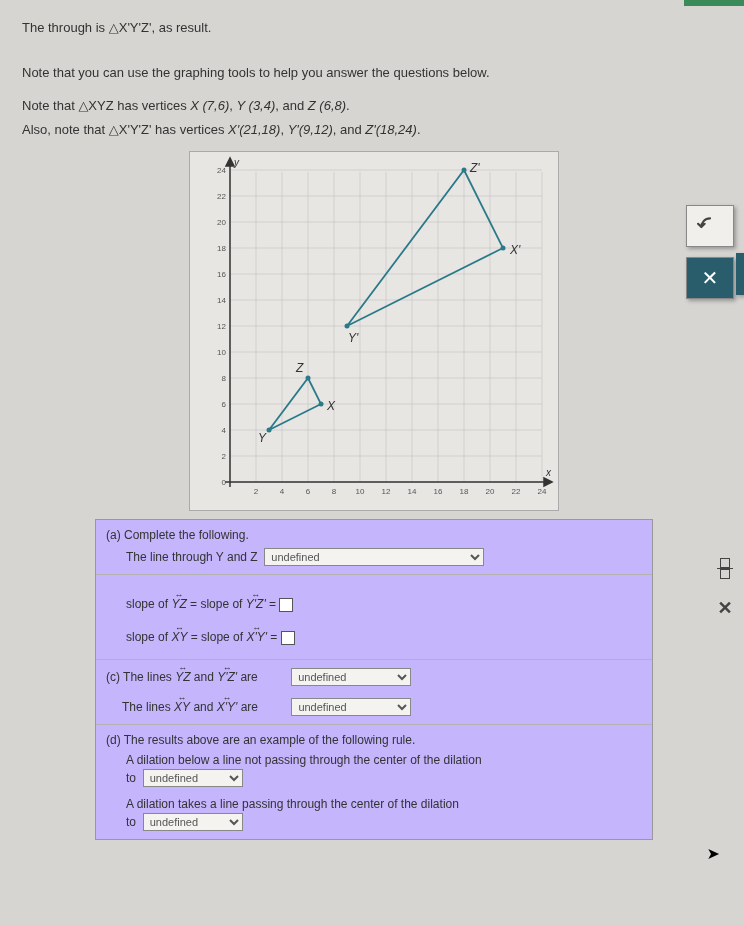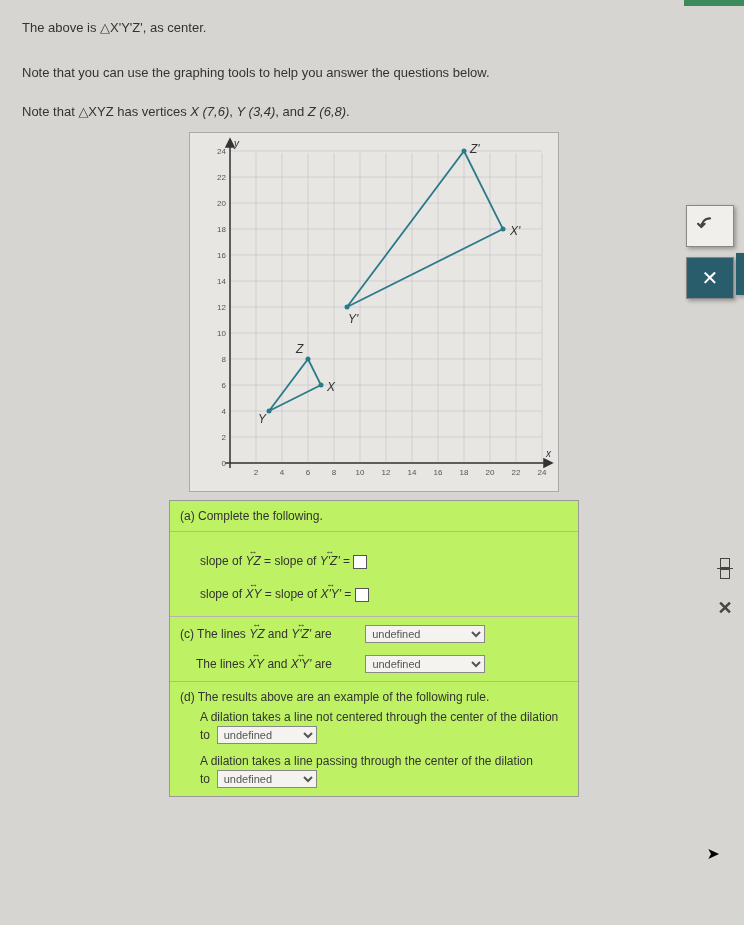--- a/index.html
+++ b/index.html
@@ -26,22 +26,22 @@
   .graph-container {
     margin: 10px auto 0 auto;
     width: 370px;
     height: 360px;
     background: #e8e6e3;
     border: 1px solid #aaa;
     position: relative;
   }
   .questions {
     margin: 8px auto 0 auto;
-    width: 410px;
-    background: #bef264;
+    width: 558px;
+    background: #c4b5fd;
     border: 1px solid #999;
     font-size: 12px;
     color: #333;
   }
   .qrow {
     border-bottom: 1px solid #b5b3b0;
     padding: 8px 10px;
   }
   .qrow:last-child { border-bottom: none; }
   .indent { padding-left: 20px; margin-top: 6px; }
@@ -135,25 +135,28 @@
   }
 </style>
 </head>
 <body>
 
 <div class="topbar"></div>
 
 <div class="main">
   <div class="problem-text">
     <p>
-      <span>The above is </span><span>△X'Y'Z'</span><span>, as center.</span>
+      <span>The through is </span><span>△X'Y'Z'</span><span>, as result.</span>
     </p>
     <p style="margin-top:24px">Note that you can use the graphing tools to help you answer the questions below.</p>
-    <p style="margin-top:18px">
+    <p style="margin-top:12px">
       <span>Note that </span><span>△XYZ</span><span> has vertices </span><span class="italic">X (7,6)</span><span>, </span><span class="italic">Y (3,4)</span><span>, and </span><span class="italic">Z (6,8)</span><span>.</span>
+    </p>
+    <p>
+      <span>Also, note that </span><span>△X'Y'Z'</span><span> has vertices </span><span class="italic">X'(21,18)</span><span>, </span><span class="italic">Y'(9,12)</span><span>, and </span><span class="italic">Z'(18,24)</span><span>.</span>
     </p>
   </div>
 
   <div class="graph-container">
     <svg width="370" height="360" viewBox="0 0 370 360">
 
       <g stroke="#bbb" stroke-width="0.5">
         <line x1="40" y1="20" x2="40" y2="330"></line>
           <line x1="66" y1="20" x2="66" y2="330"></line>
           <line x1="92" y1="20" x2="92" y2="330"></line>
@@ -236,20 +239,24 @@
       <text x="158" y="190" font-size="12" font-style="italic" fill="#333">Y'</text>
       <text x="280" y="20" font-size="12" font-style="italic" fill="#333">Z'</text>
       <text x="44" y="14" font-size="10" font-style="italic" fill="#333">y</text>
       <text x="356" y="324" font-size="10" font-style="italic" fill="#333">x</text>
     </svg>
   </div>
 
   <div class="questions">
     <div class="qrow">
       <div>(a) Complete the following.</div>
+      <div class="indent">
+        <span>The line through Y and Z</span>&nbsp;
+        <select class="dd ddwide"><option>undefined</option></select>
+      </div>
     </div>
 
     <div class="qrow">
       <div class="indent" style="margin-top:14px">
         <span>slope of </span><span class="italic" style="position:relative"><span style="position:absolute;top:-8px;left:0;right:0;text-align:center;font-size:9px">↔</span><span>YZ</span></span><span> = slope of </span><span class="italic" style="position:relative"><span style="position:absolute;top:-8px;left:0;right:0;text-align:center;font-size:9px">↔</span><span>Y'Z'</span></span><span> = </span>
         <span class="box-input"></span>
       </div>
       <div class="indent" style="margin-top:18px;margin-bottom:6px">
         <span>slope of </span><span class="italic" style="position:relative"><span style="position:absolute;top:-8px;left:0;right:0;text-align:center;font-size:9px">↔</span><span>XY</span></span><span> = slope of </span><span class="italic" style="position:relative"><span style="position:absolute;top:-8px;left:0;right:0;text-align:center;font-size:9px">↔</span><span>X'Y'</span></span><span> = </span>
         <span class="box-input"></span>
@@ -265,21 +272,21 @@
       <div class="indent" style="padding-left:16px;margin-top:12px">
         <span>The lines </span><span class="italic" style="position:relative"><span style="position:absolute;top:-8px;left:0;right:0;text-align:center;font-size:9px">↔</span><span>XY</span></span> and <span class="italic" style="position:relative"><span style="position:absolute;top:-8px;left:0;right:0;text-align:center;font-size:9px">↔</span><span>X'Y'</span></span><span> are</span>
         &nbsp;&nbsp;&nbsp;&nbsp;&nbsp;&nbsp;&nbsp;&nbsp;
         <select class="dd ddmed"><option>undefined</option></select>
       </div>
     </div>
 
     <div class="qrow">
       <div>(d) The results above are an example of the following rule.</div>
       <div class="indent">
-        <div>A dilation takes a line not centered through the center of the dilation</div>
+        <div>A dilation below a line not passing through the center of the dilation</div>
         <div style="margin-top:2px">
           <span>to</span>&nbsp;
           <select class="dd ddsmall"><option>undefined</option></select>
         </div>
       </div>
       <div class="indent" style="margin-top:10px">
         <div>A dilation takes a line passing through the center of the dilation</div>
         <div style="margin-top:2px">
           <span>to</span>&nbsp;
           <select class="dd ddsmall"><option>undefined</option></select>

